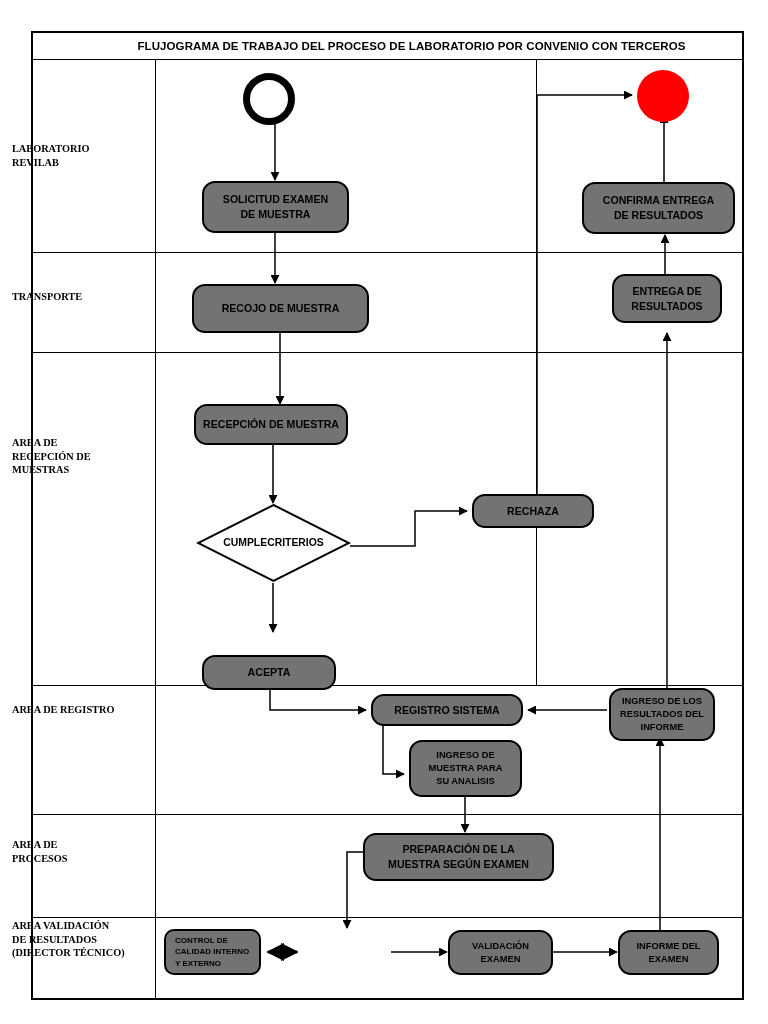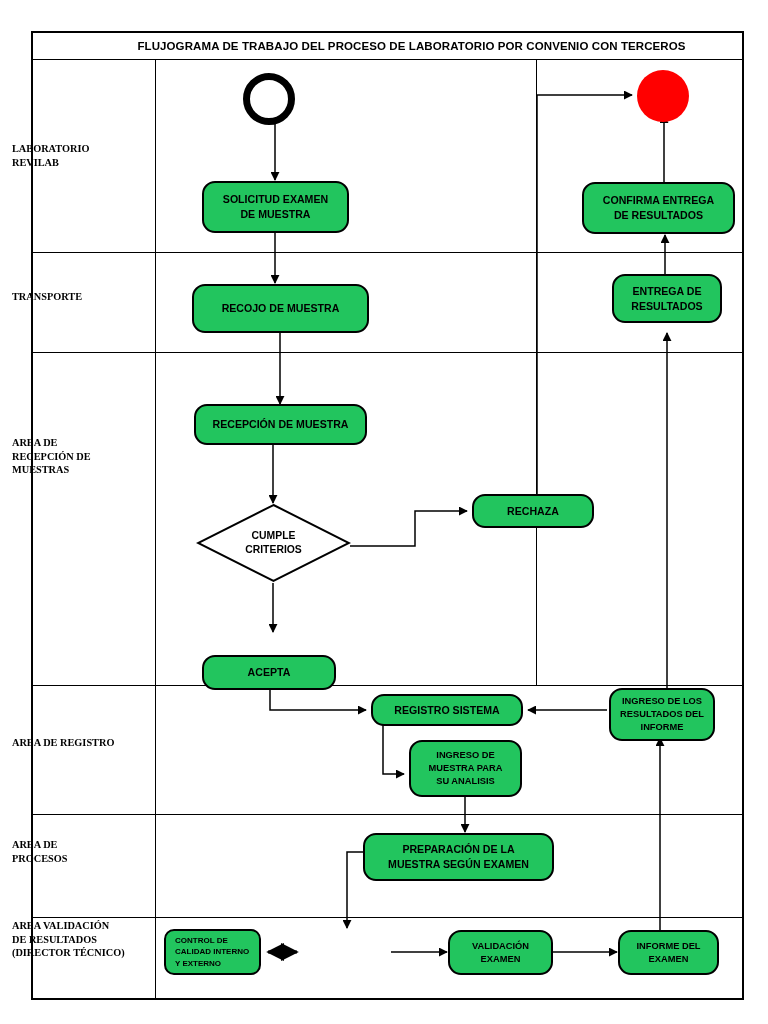--- a/index.html
+++ b/index.html
@@ -79,21 +79,21 @@
     top: 0;
     width: 768px;
     height: 1024px;
     pointer-events: none;
   }
 
   
   .node {
     position: absolute;
     box-sizing: border-box;
-    background: #22c55e;
+    background: #737373;
     border: 2px solid #000000;
     border-radius: 13px;
     display: flex;
     align-items: center;
     justify-content: center;
     text-align: center;
     font-size: 10.6px;
     font-weight: bold;
     line-height: 1.38;
     color: #000;
@@ -129,21 +129,21 @@
     position: absolute;
   }
   .diamond-wrap svg { display: block; }
   .diamond-label {
     position: absolute;
     left: 0;
     top: 0;
     width: 100%;
     height: 100%;
     display: flex;
-    flex-direction: column;
+    flex-direction: row;
     align-items: center;
     justify-content: center;
     font-size: 10.4px;
     font-weight: bold;
     line-height: 1.35;
     color: #000;
     text-align: center;
   }
 </style>
 </head>
@@ -164,21 +164,21 @@
     <div class="vline" style="left:503px; top:26px;  height:626px;"></div>
 
     <div id="title-band">
       <span class="title-text">FLUJOGRAMA DE TRABAJO DEL PROCESO DE LABORATORIO POR CONVENIO CON TERCEROS</span>
     </div>
   </div>
 
   <div class="lane-label" style="top:142px;">LABORATORIO<br>REVILAB</div>
   <div class="lane-label" style="top:290px;">TRANSPORTE</div>
   <div class="lane-label" style="top:436px;">AREA DE<br>RECEPCIÓN DE<br>MUESTRAS</div>
-  <div class="lane-label" style="top:736px;">AREA DE REGISTRO</div>
+  <div class="lane-label" style="top:703px;">AREA DE REGISTRO</div>
   <div class="lane-label" style="top:838px;">AREA DE<br>PROCESOS</div>
   <div class="lane-label" style="top:919px;">AREA VALIDACIÓN<br>DE RESULTADOS<br>(DIRECTOR TÉCNICO)</div>
 
   <svg id="wires" viewBox="0 0 768 1024">
     <defs>
       <marker id="ah" viewBox="0 0 10 10" refX="9" refY="5" markerWidth="6" markerHeight="6" orient="auto-start-reverse">
         <path d="M 0 0 L 10 5 L 0 10 z" fill="#000"></path>
       </marker>
       <marker id="ah-start" viewBox="0 0 10 10" refX="9" refY="5" markerWidth="6" markerHeight="6" orient="auto-start-reverse">
         <path d="M 0 0 L 10 5 L 0 10 z" fill="#000"></path>
@@ -238,21 +238,21 @@
   </div>
 
   <div class="node" style="left:192px; top:284px; width:177px; height:49px;">
     <span>RECOJO DE MUESTRA</span>
   </div>
 
   <div class="node" style="left:612px; top:274px; width:110px; height:49px;">
     <span>ENTREGA DE<br>RESULTADOS</span>
   </div>
 
-  <div class="node" style="left:194px; top:404px; width:173px; height:41px;">
+  <div class="node" style="left:194px; top:404px; width:154px; height:41px;">
     <span>RECEPCIÓN DE MUESTRA</span>
   </div>
 
   <div class="diamond-wrap" style="left:196px; top:503px; width:155px; height:80px;">
     <svg width="155" height="80" viewBox="0 0 155 80">
       <polygon points="77.5,2 153,40 77.5,78 2,40" fill="#ffffff" stroke="#000000" stroke-width="2"></polygon>
     </svg>
     <div class="diamond-label">
         <span>CUMPLE</span>
         <span>CRITERIOS</span>

